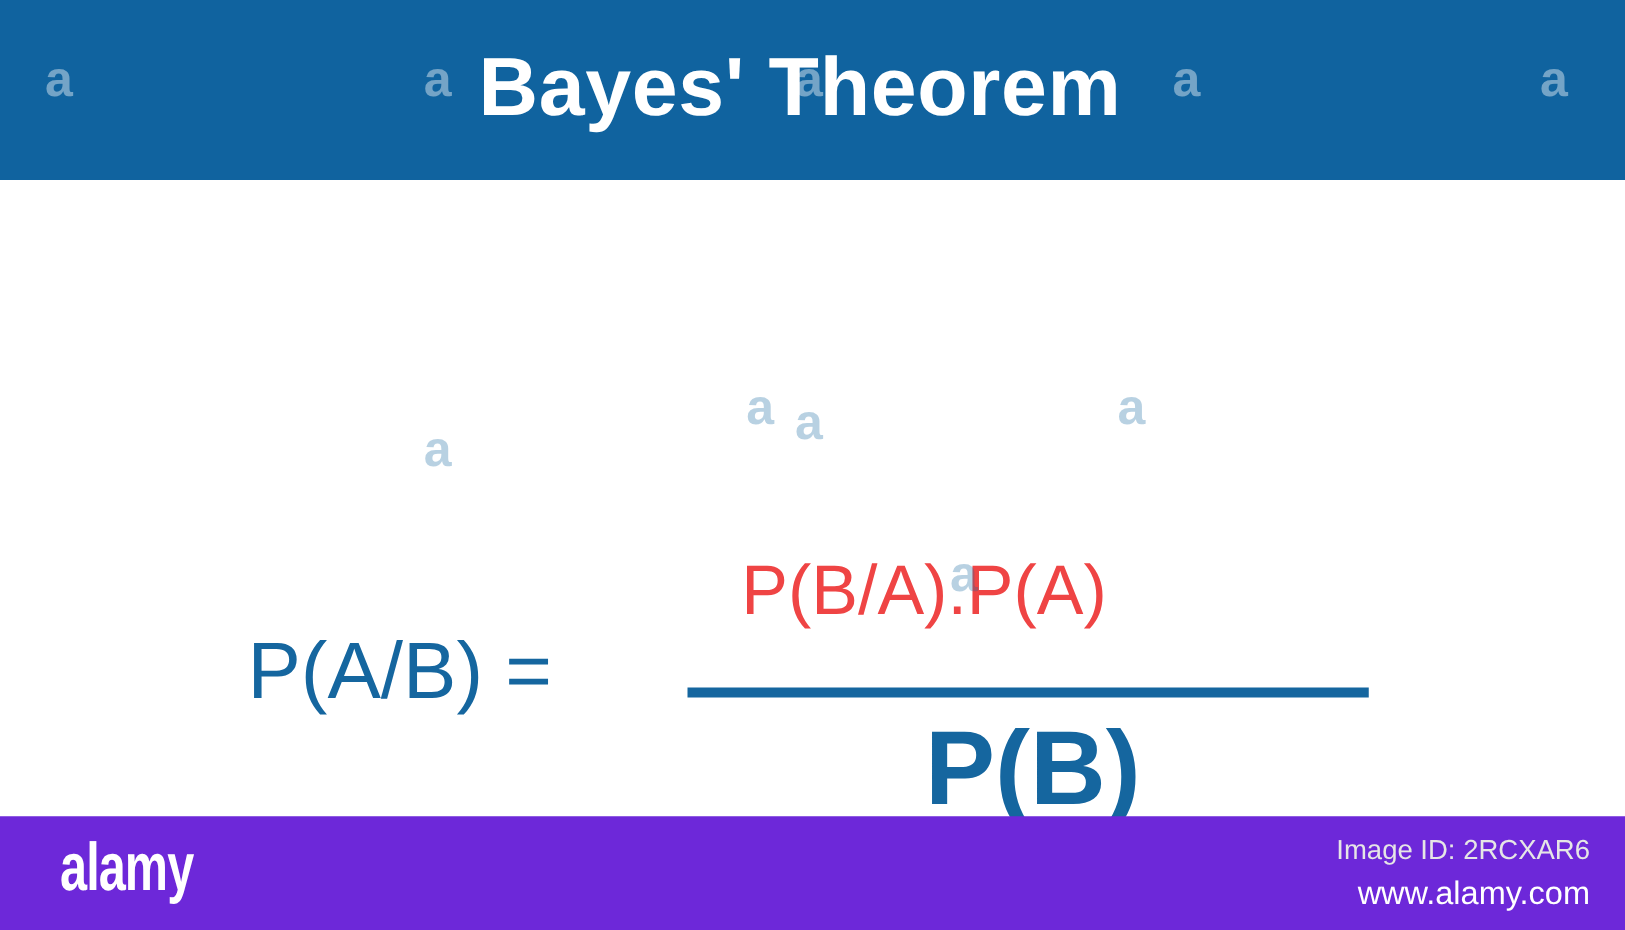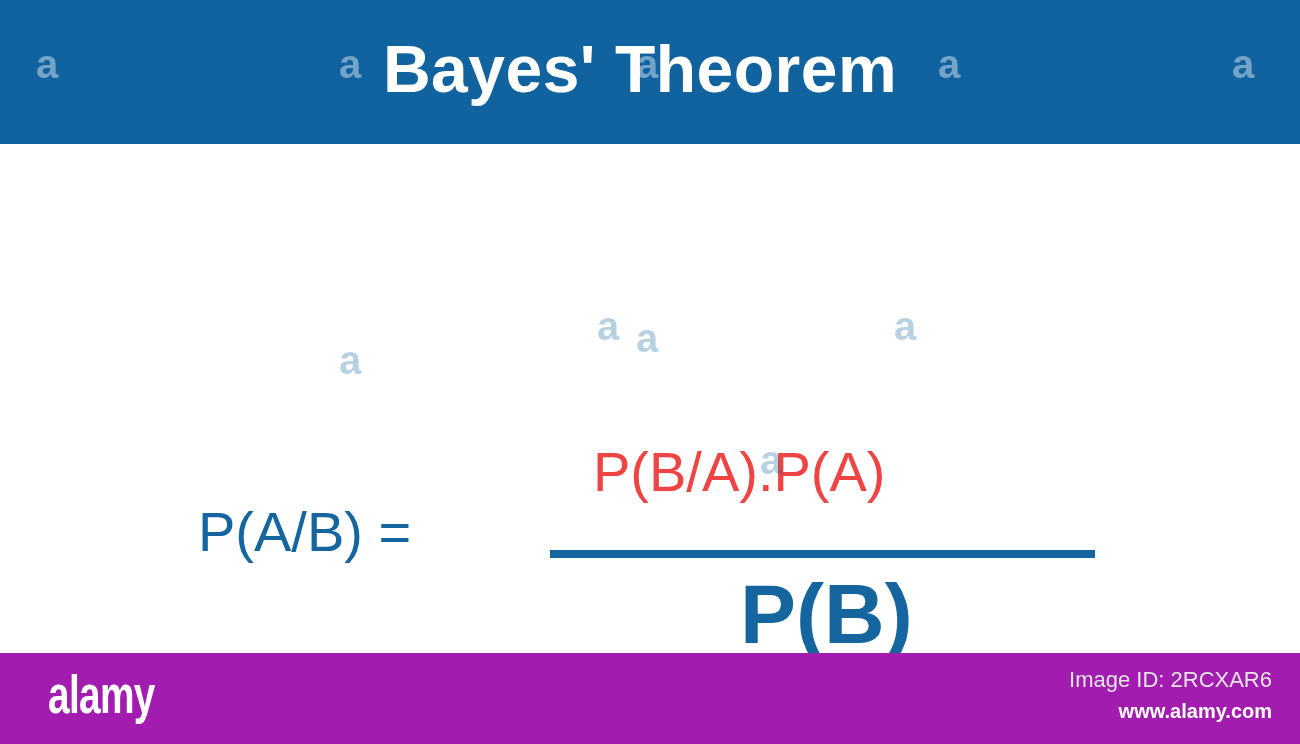--- a/index.html
+++ b/index.html
@@ -56,21 +56,21 @@
     height: 509px;
     background: #ffffff;
   }
 
   
   .formula-lhs {
     position: absolute;
     left: 198px;
     top: 360px;
     color: #15669f;
-    font-size: 56px;
+    font-size: 64px;
     line-height: 1;
     white-space: nowrap;
     font-weight: normal;
   }
   .fraction-numerator {
     position: absolute;
     left: 593px;
     top: 300px;
     color: #ef4444;
     font-size: 56px;
@@ -110,21 +110,21 @@
   .wm-on-blue { color: rgba(255,255,255,0.42); }
   .wm-on-white { color: rgba(21,102,159,0.30); }
 
   
   .footer-band {
     position: absolute;
     left: 0;
     top: 653px;
     width: 1300px;
     height: 91px;
-    background: #a21caf;
+    background: #6d28d9;
   }
   .alamy-logo {
     position: absolute;
     left: 48px;
     top: 14px;
     color: #ffffff;
     font-size: 54px;
     font-weight: bold;
     line-height: 1;
     letter-spacing: -1px;
@@ -139,22 +139,22 @@
     font-size: 22px;
     line-height: 1;
     text-align: right;
     white-space: nowrap;
   }
   .footer-url {
     position: absolute;
     right: 28px;
     top: 48px;
     color: #ffffff;
-    font-size: 20px;
-    font-weight: bold;
+    font-size: 26px;
+    font-weight: normal;
     line-height: 1;
     text-align: left;
     white-space: nowrap;
   }
 </style>
 </head>
 <body>
 
 <div id="stage">
 

